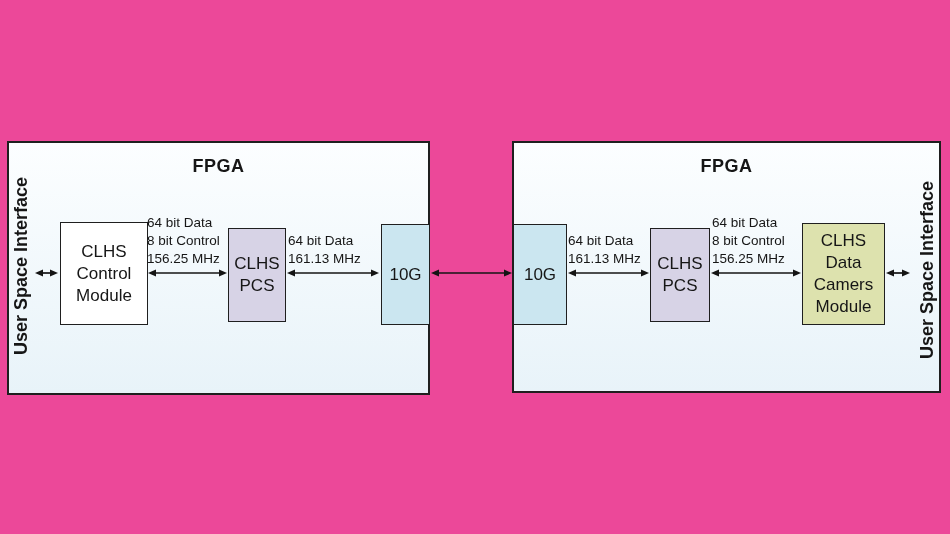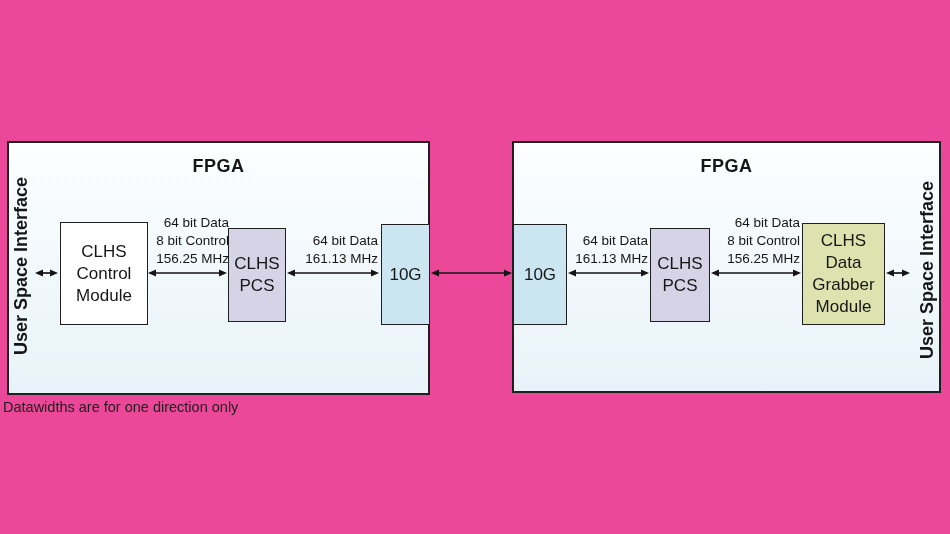--- a/index.html
+++ b/index.html
@@ -33,21 +33,21 @@
     display:flex;flex-direction:column;justify-content:center;align-items:center;
     font-size:17px;line-height:22px;text-align:center;
   }
   #camera-module{left:60px;top:222px;width:88px;height:103px;background:var(--camera-bg,#ffffff);}
   #pcs-left{left:228px;top:228px;width:58px;height:94px;background:var(--pcs-bg,#d7d3e6);}
   #tengig-left{left:381px;top:224px;width:49px;height:101px;background:var(--tengig-bg,#cbe6f0);}
   #tengig-right{left:513px;top:224px;width:54px;height:101px;background:var(--tengig-bg,#cbe6f0);}
   #pcs-right{left:650px;top:228px;width:60px;height:94px;background:var(--pcs-bg,#d7d3e6);}
   #frame-grabber{left:802px;top:223px;width:83px;height:102px;background:var(--fg-bg,#dde2ae);}
   .link-label{
-    position:absolute;text-align:right;
+    position:absolute;text-align:left;
     font-size:13.5px;line-height:18px;white-space:nowrap;
   }
   #label-l1{left:147px;top:214px;width:82px;}
   #label-l2{left:288px;top:232px;width:90px;}
   #label-r1{left:568px;top:232px;width:80px;}
   #label-r2{left:712px;top:214px;width:88px;}
   #arrow-layer{position:absolute;left:0;top:0;width:950px;height:534px;pointer-events:none;}
   #arrow-layer line{stroke:var(--arrow,#141414);stroke-width:1.7;}
   #arrow-layer polygon{fill:var(--arrow,#141414);}
   #caption{
@@ -100,21 +100,21 @@
   </div>
 
   <div class="block" id="pcs-right">
     <div>CLHS</div>
     <div>PCS</div>
   </div>
 
   <div class="block" id="frame-grabber">
     <div>CLHS</div>
     <div>Data</div>
-    <div>Grabber</div>
+    <div>Camers</div>
     <div>Module</div>
   </div>
 
   <div class="link-label" id="label-r1">
     <div>64 bit Data</div>
     <div>161.13 MHz</div>
   </div>
 
   <div class="link-label" id="label-r2">
     <div>64 bit Data</div>
@@ -153,14 +153,13 @@
       <polygon points="711,273 719,269.5 719,276.5"></polygon>
       <polygon points="801,273 793,269.5 793,276.5"></polygon>
     </g>
     <g>
       <line x1="893" y1="273" x2="903" y2="273"></line>
       <polygon points="886,273 894,269.5 894,276.5"></polygon>
       <polygon points="910,273 902,269.5 902,276.5"></polygon>
     </g>
   </svg>
 
-  <div id="caption">Datawidths are for one direction only</div>
 </div>
 
 </body></html>

